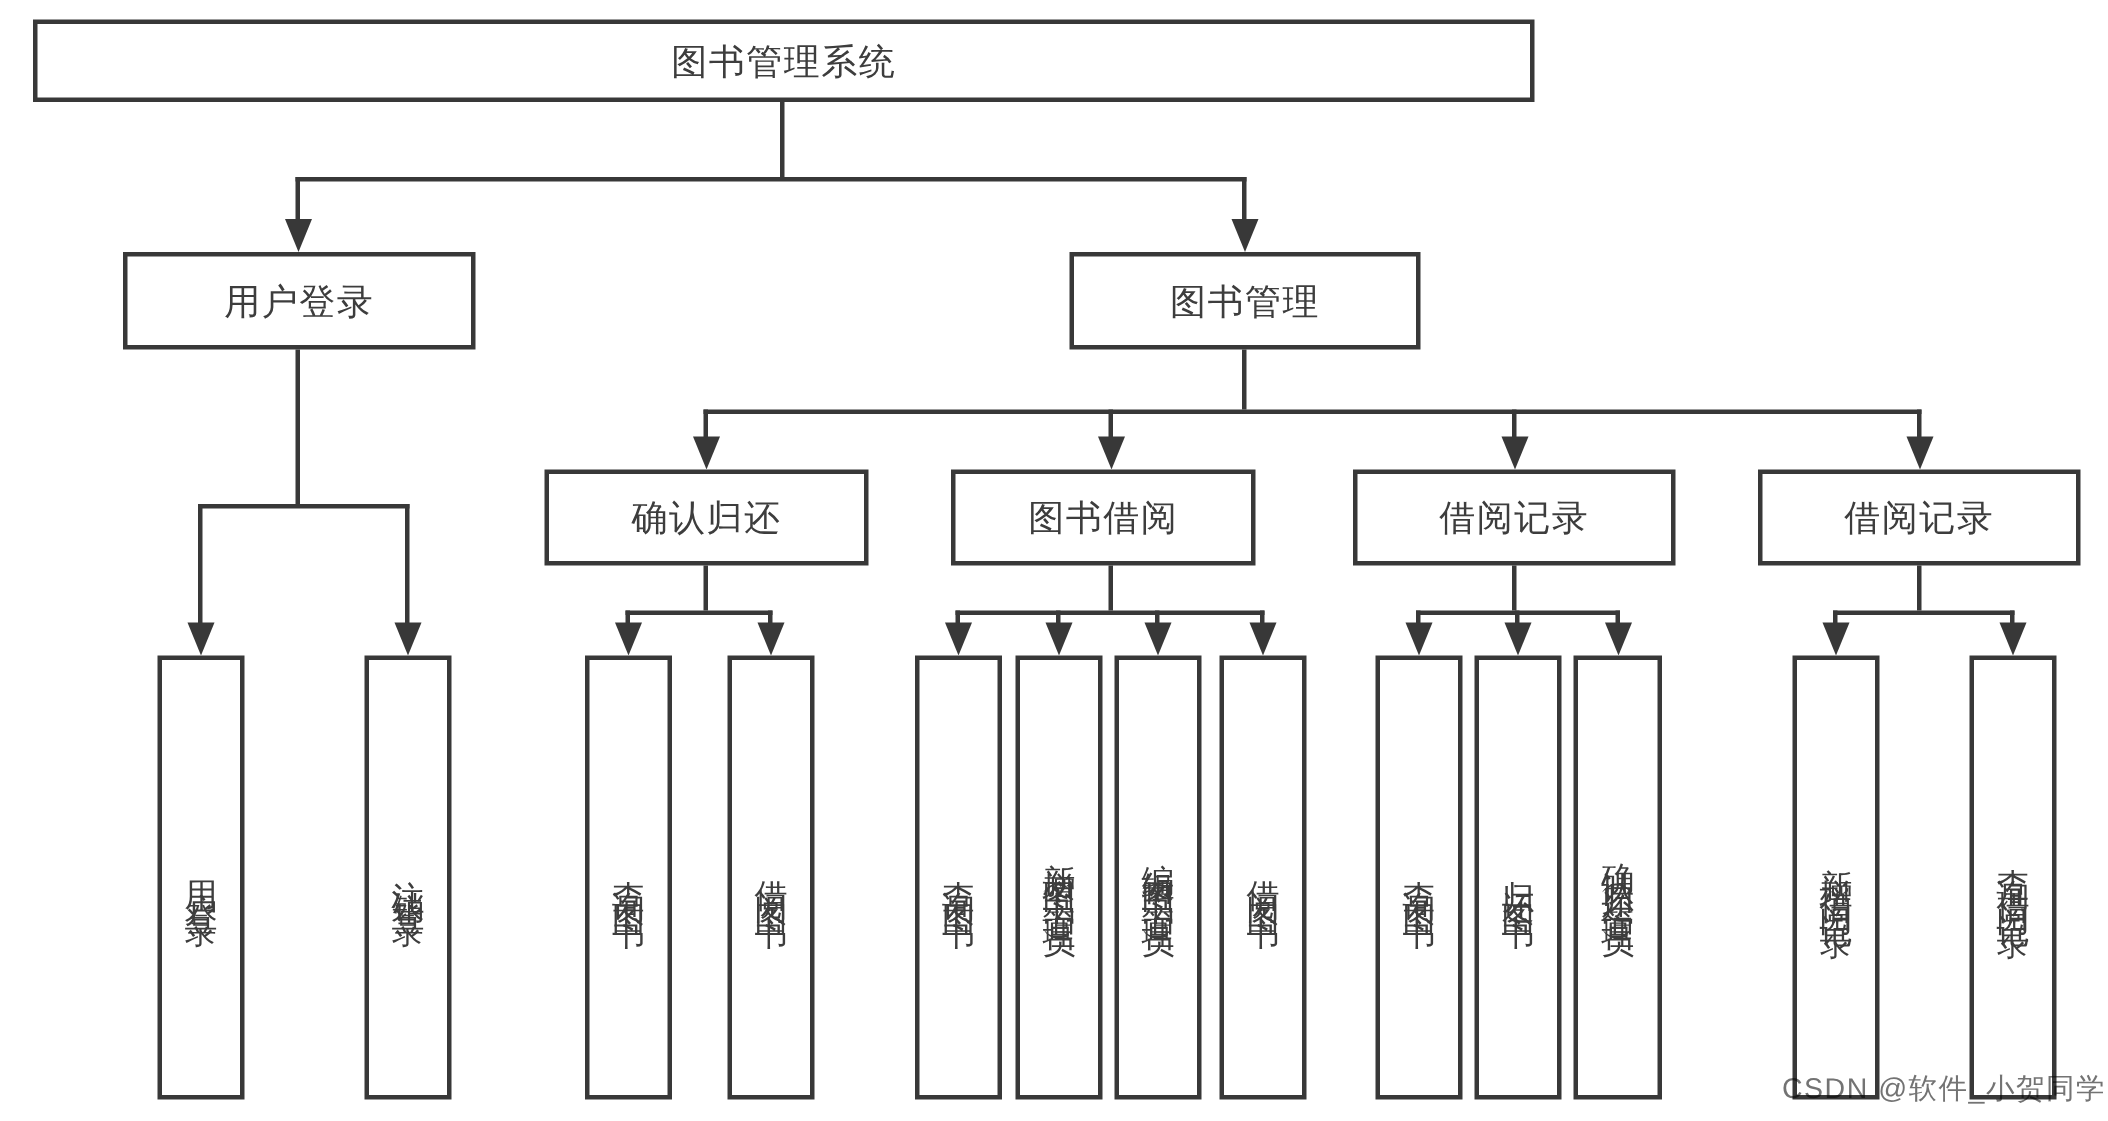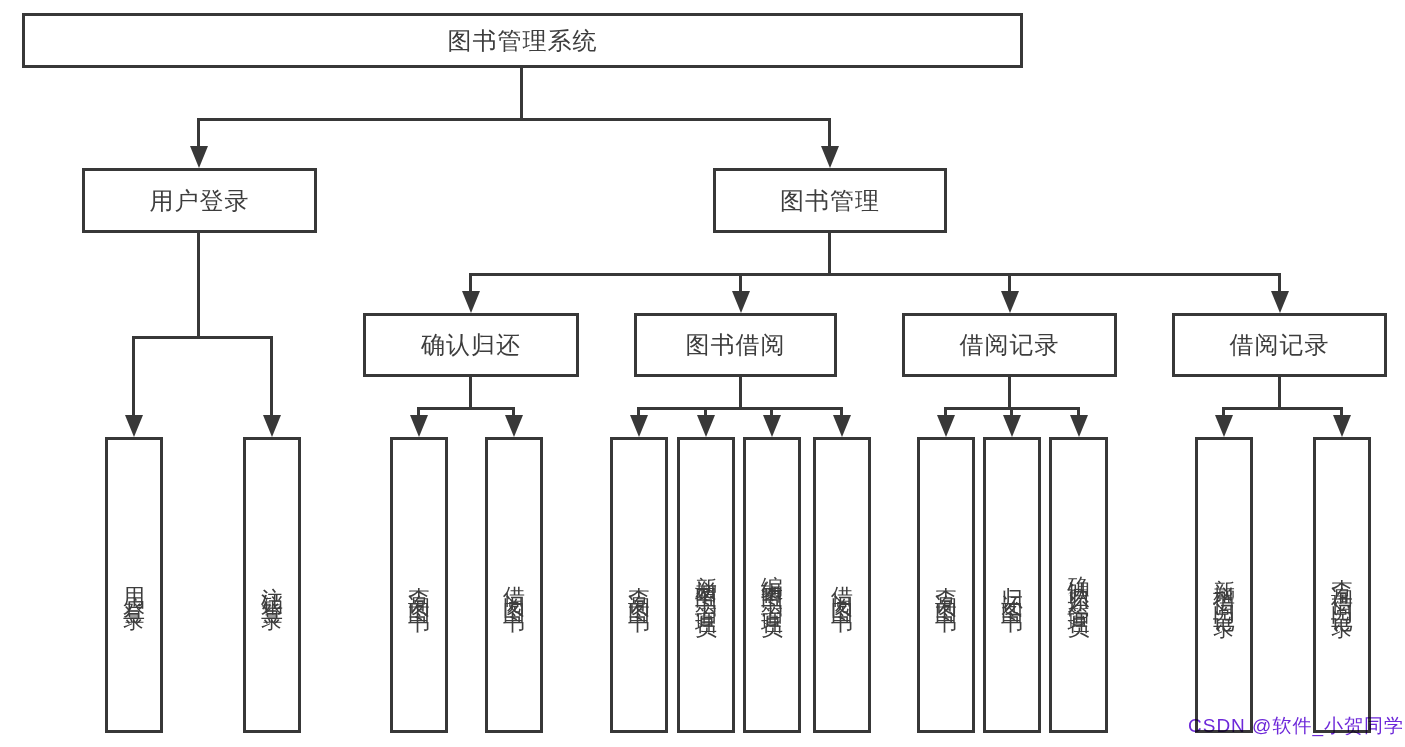--- a/index.html
+++ b/index.html
@@ -19,21 +19,21 @@
     font-size:22px; letter-spacing:8px; line-height:1;
   }
   .line { position:absolute; background:#383838; }
   .arrow {
     position:absolute; width:0; height:0;
     border-left:9px solid transparent; border-right:9px solid transparent;
     border-top:22px solid #383838;
   }
   .watermark {
     position:absolute; left:1188px; top:713px;
-    font-size:19px; color:#6d28d9; letter-spacing:1px;
+    font-size:19px; color:#737373; letter-spacing:1px;
     white-space:nowrap; z-index:10; mix-blend-mode:multiply;
   }
 </style>
 </head>
 <body>
 
 <div id="canvas">
 
   <div class="box h-box" style="left:22px; top:13px; width:1001px; height:55px;">
     <span>图书管理系统</span>

